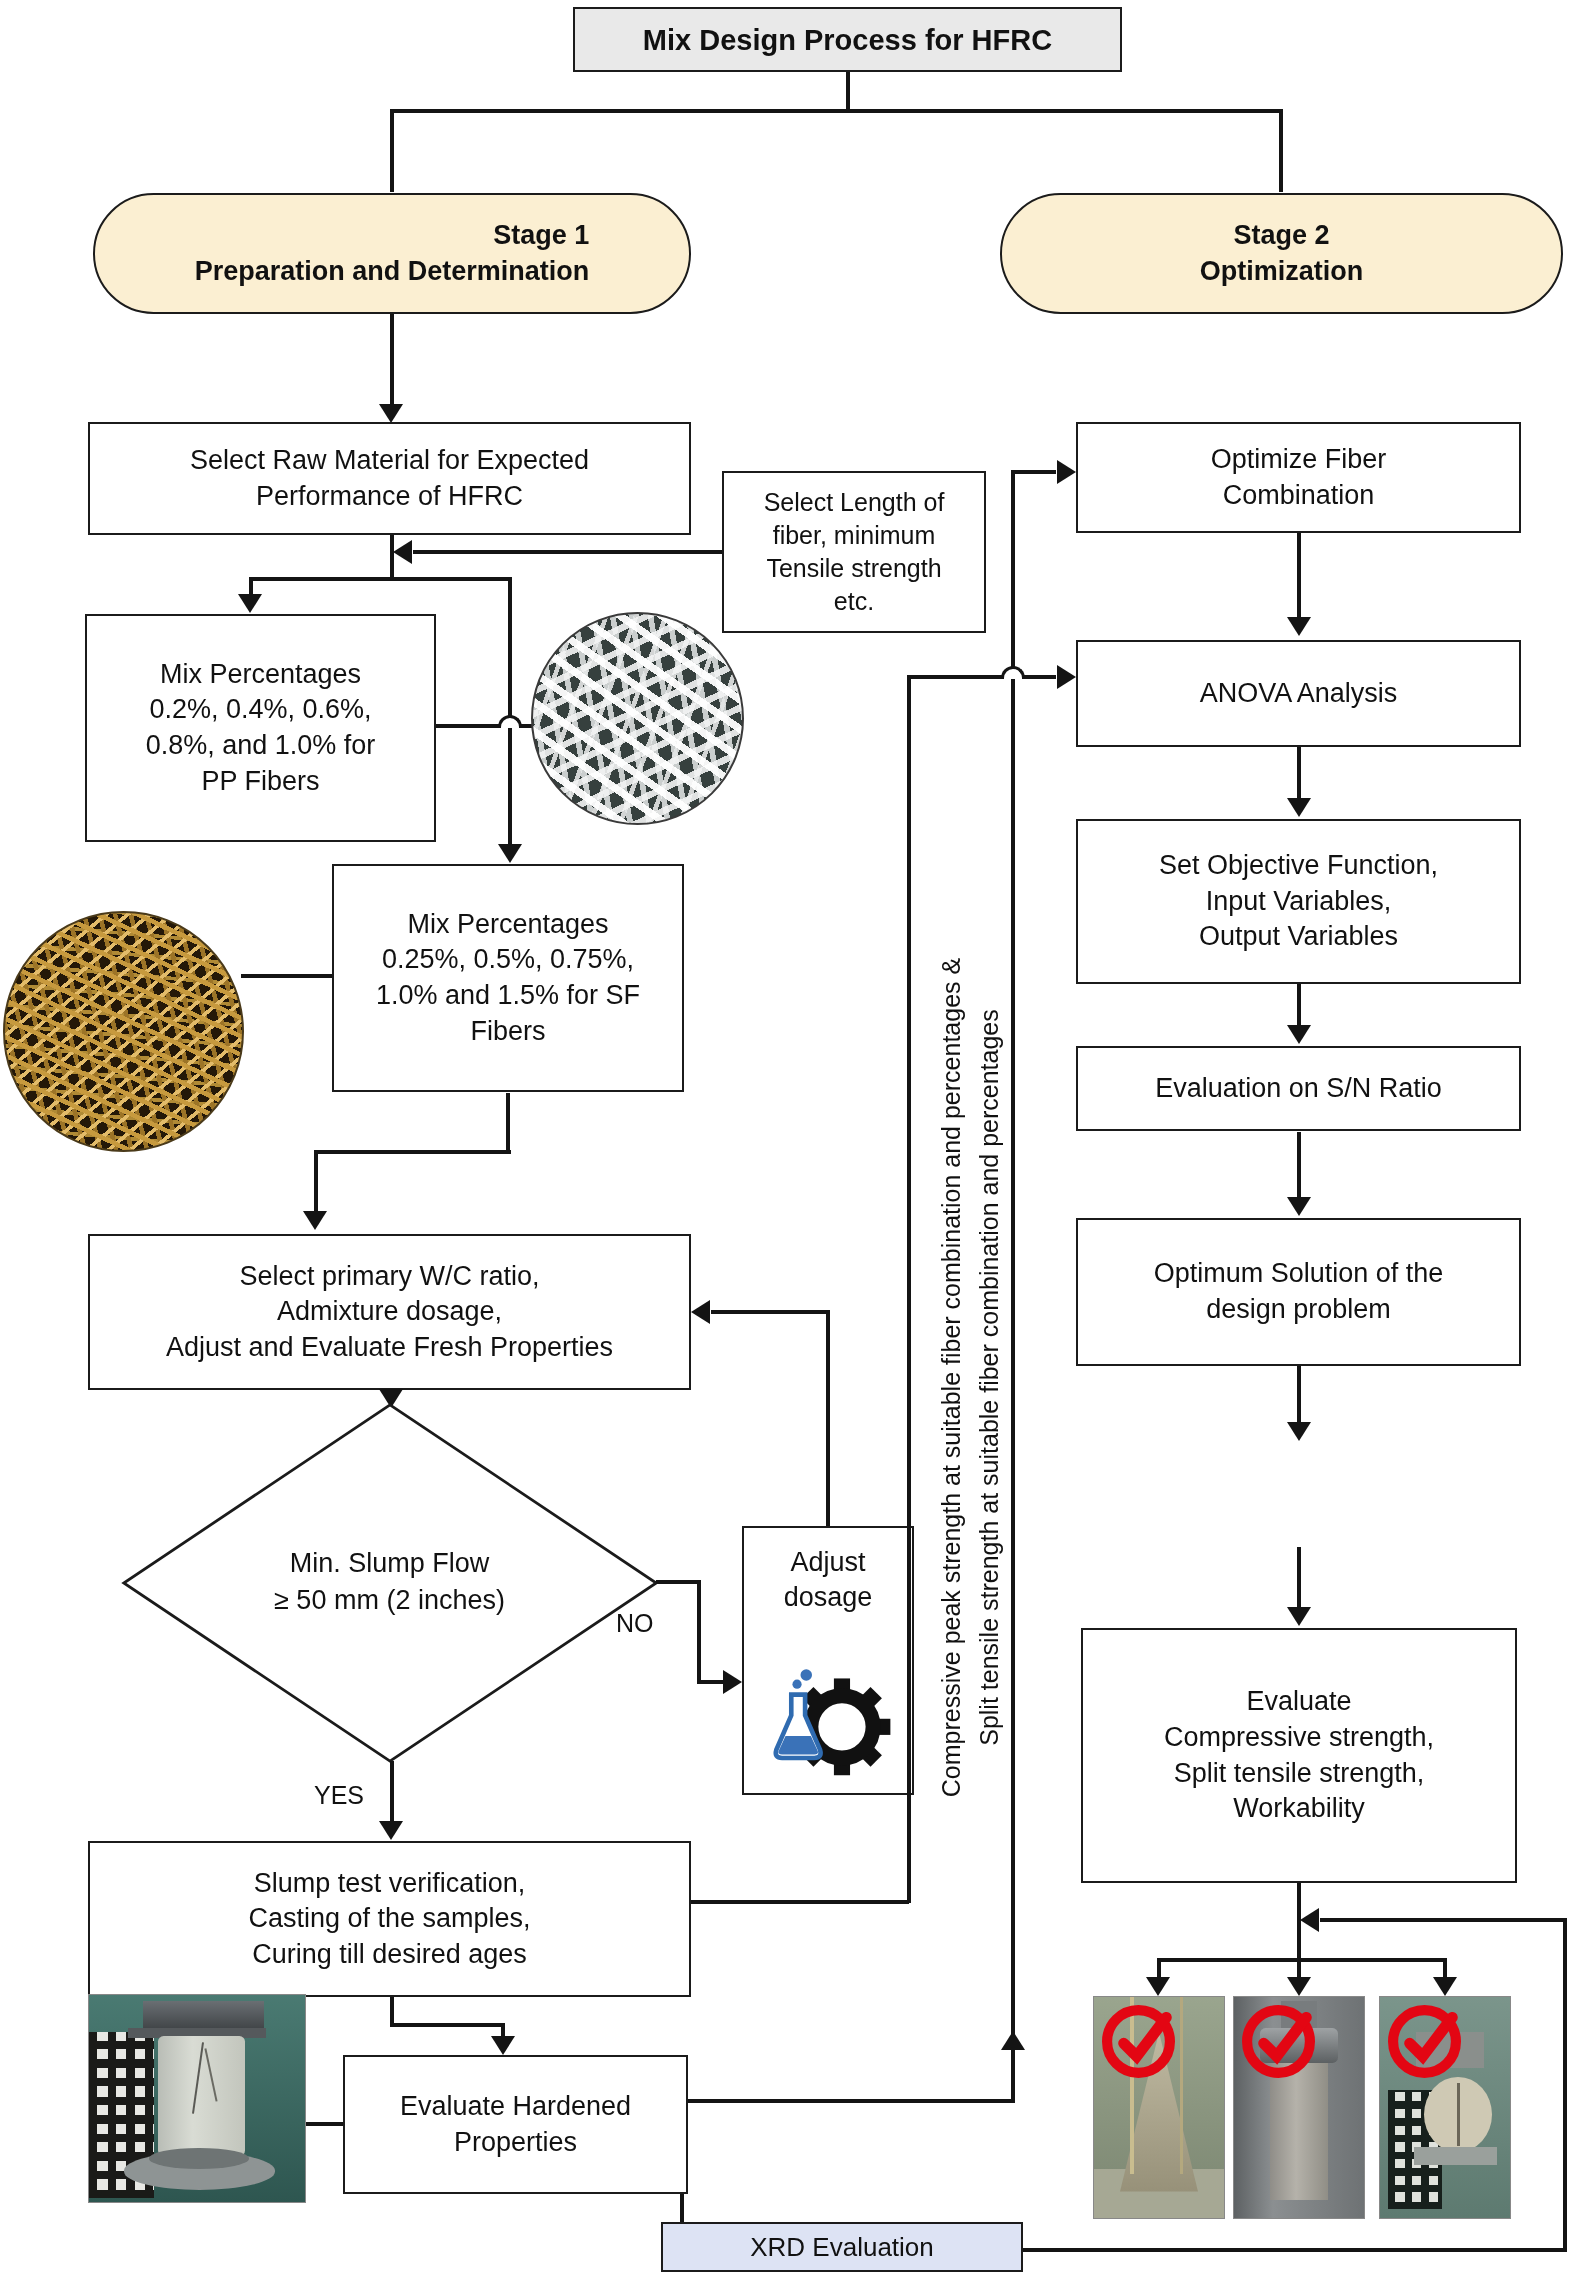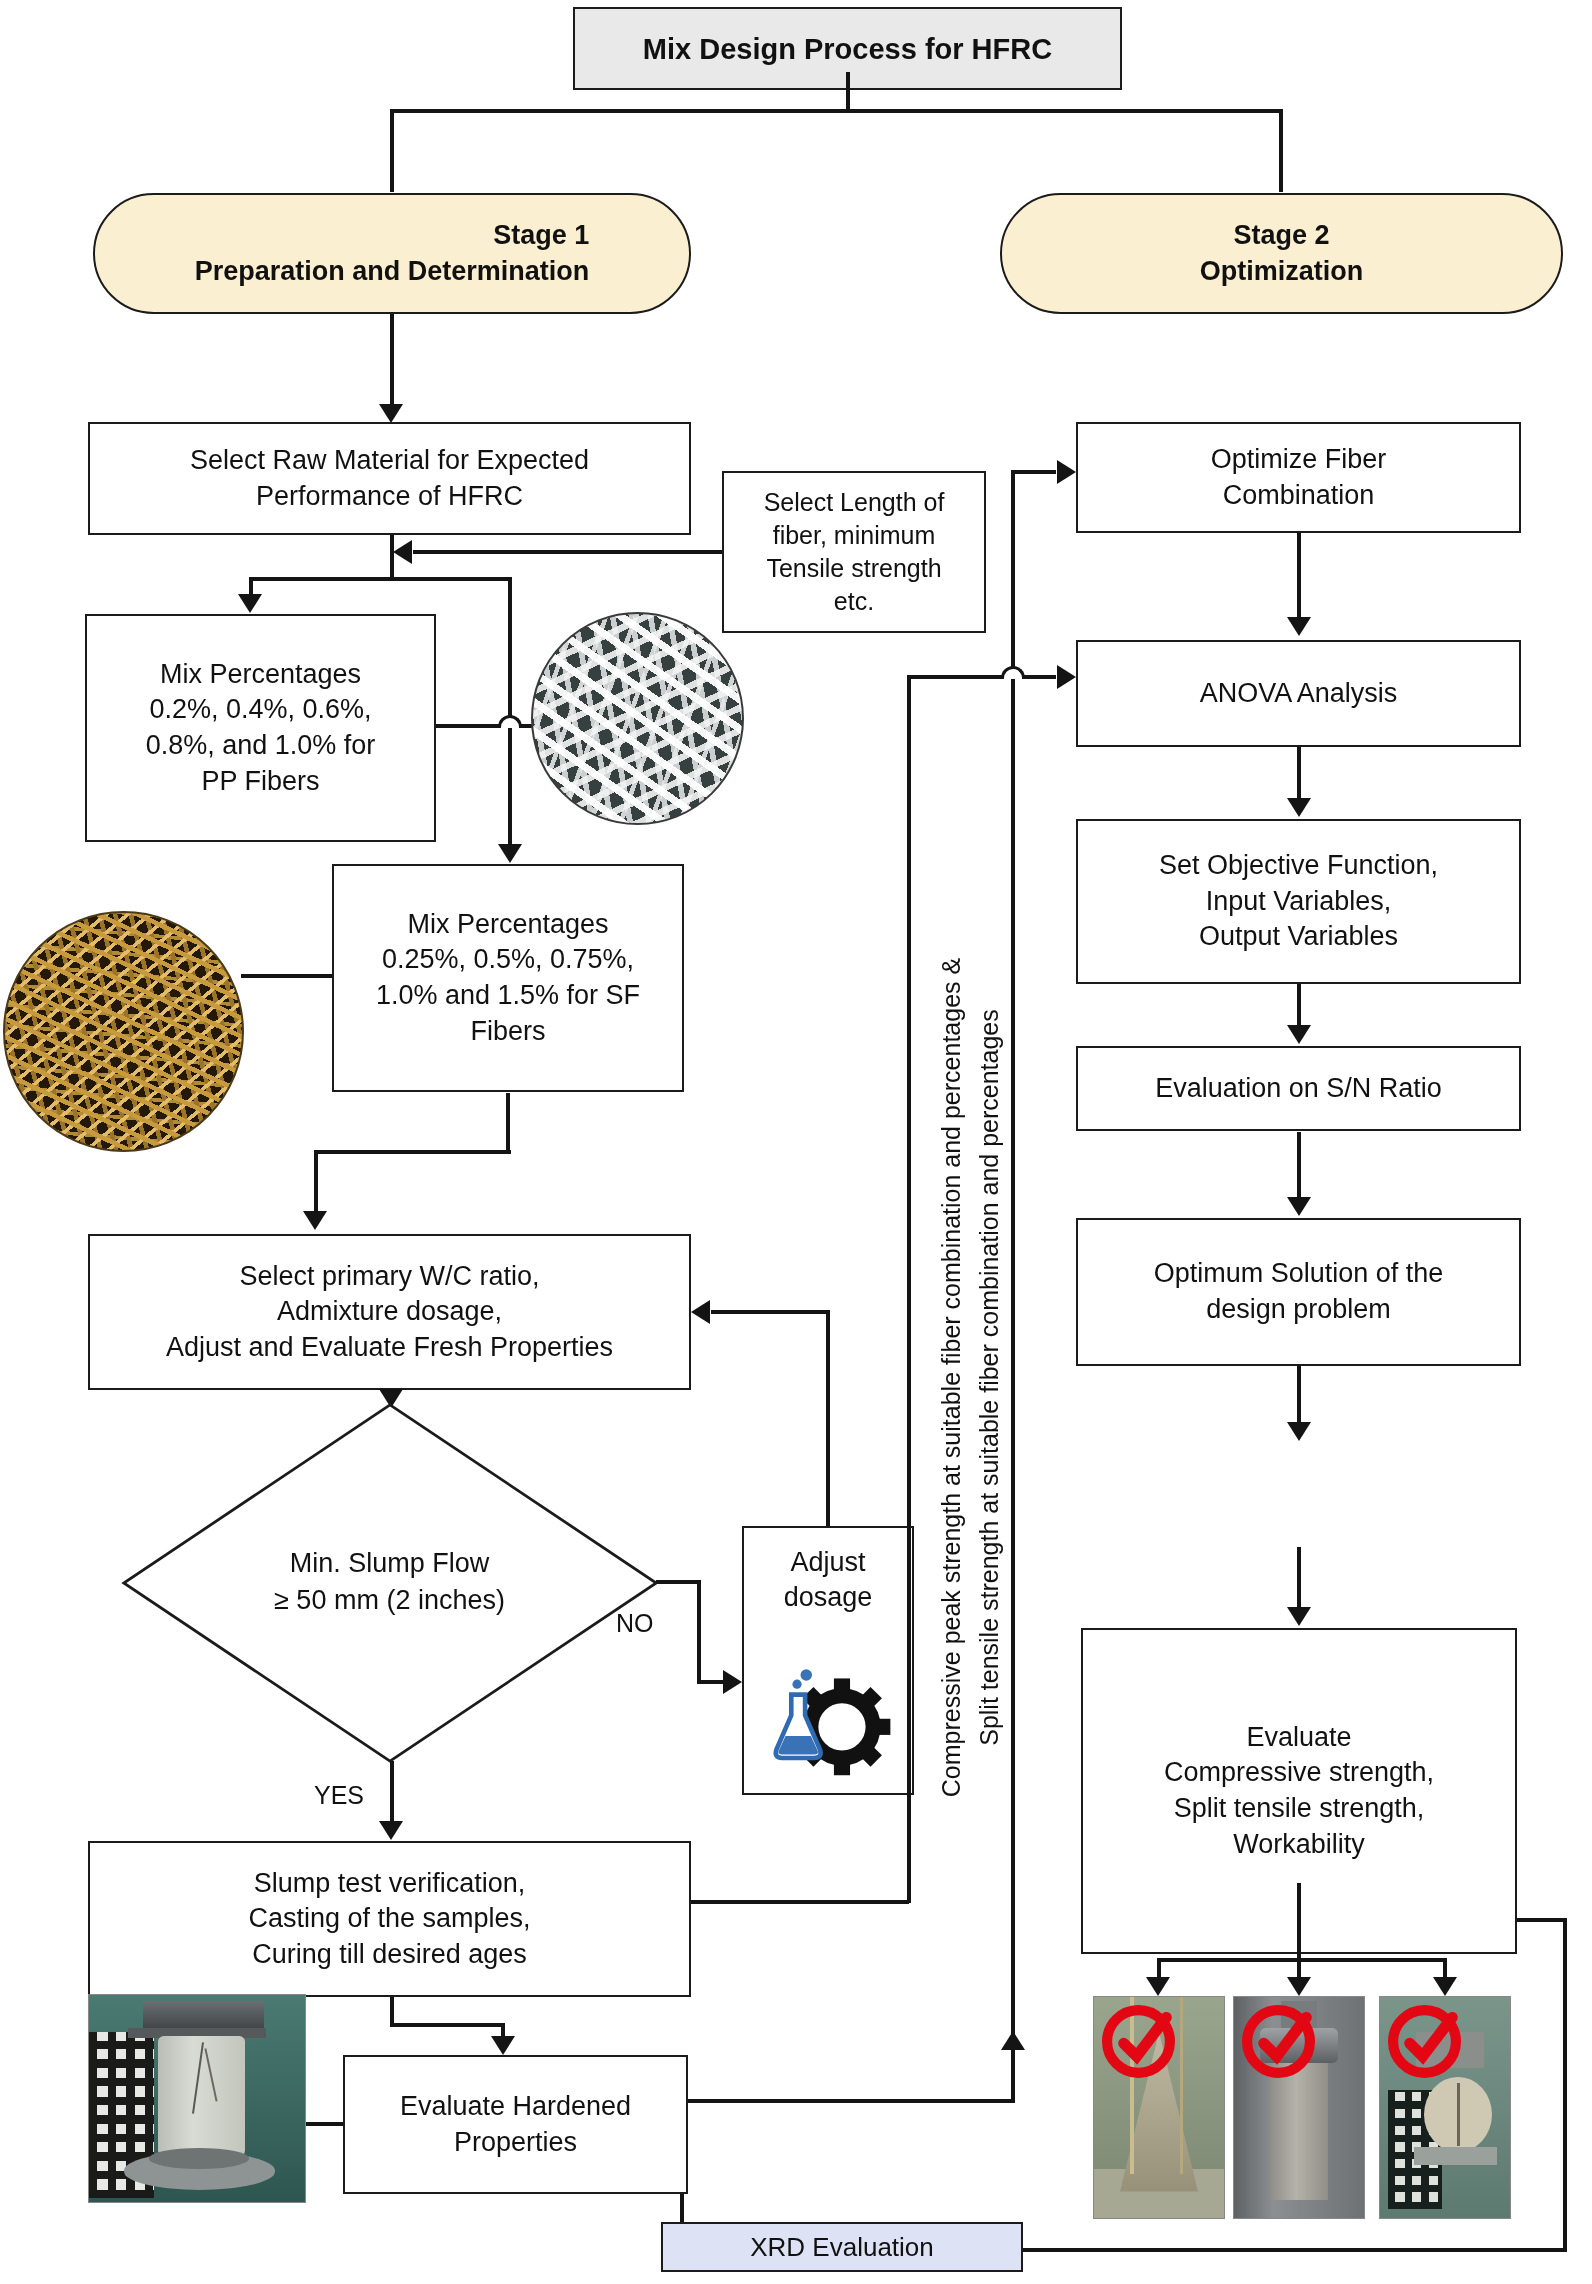--- a/index.html
+++ b/index.html
@@ -27,21 +27,21 @@
   .ph{position:absolute;overflow:hidden;border:0.9px solid #888;box-sizing:border-box;}
   .abs{position:absolute;}
   .dtext{position:absolute;display:flex;align-items:center;justify-content:center;
          text-align:center;white-space:pre-line;font-size:27px;line-height:1.35;}
 </style>
 </head>
 <body>
 
 <div id="canvas">
 
-  <div class="box gray" style="left:573px;top:7.4px;width:549px;height:83px;">Mix Design Process for HFRC</div>
+  <div class="box gray" style="left:573px;top:7.4px;width:549px;height:65px;">Mix Design Process for HFRC</div>
 
   <div class="vline" style="left:846px;top:72px;height:41px;"></div>
   <div class="hline" style="left:390px;top:109px;width:892px;"></div>
   <div class="vline" style="left:390px;top:109px;height:83px;"></div>
   <div class="vline" style="left:1279px;top:109px;height:83px;"></div>
 
   <div class="box pill" style="left:93px;top:193px;width:598px;height:121px;text-align:right;">Stage 1
 Preparation and Determination</div>
   <div class="box pill" style="left:1000px;top:193px;width:563px;height:121px;">Stage 2
 Optimization</div>
@@ -218,21 +218,21 @@
   <div class="ah down" style="left:1287px;top:1197px;"></div>
 
   <div class="box" style="left:1076px;top:1218px;width:445px;height:148px;">Optimum Solution of the
 design problem</div>
   <div class="vline" style="left:1297px;top:1366px;height:58px;"></div>
   <div class="ah down" style="left:1287px;top:1422px;"></div>
 
   <div class="vline" style="left:1297px;top:1547px;height:63px;"></div>
   <div class="ah down" style="left:1287px;top:1607px;"></div>
 
-  <div class="box" style="left:1081px;top:1628px;width:436px;height:326px;">Evaluate
+  <div class="box" style="left:1081px;top:1628px;width:436px;height:255px;">Evaluate
 Compressive strength,
 Split tensile strength,
 Workability</div>
 
   <div class="vline" style="left:1297px;top:1883px;height:79px;"></div>
   <div class="hline" style="left:1157px;top:1958px;width:290px;"></div>
   <div class="vline" style="left:1157px;top:1958px;height:18.6px;"></div>
   <div class="ah down" style="left:1146px;top:1977px;"></div>
   <div class="vline" style="left:1297px;top:1958px;height:18.6px;"></div>
   <div class="ah down" style="left:1287px;top:1977px;"></div>

